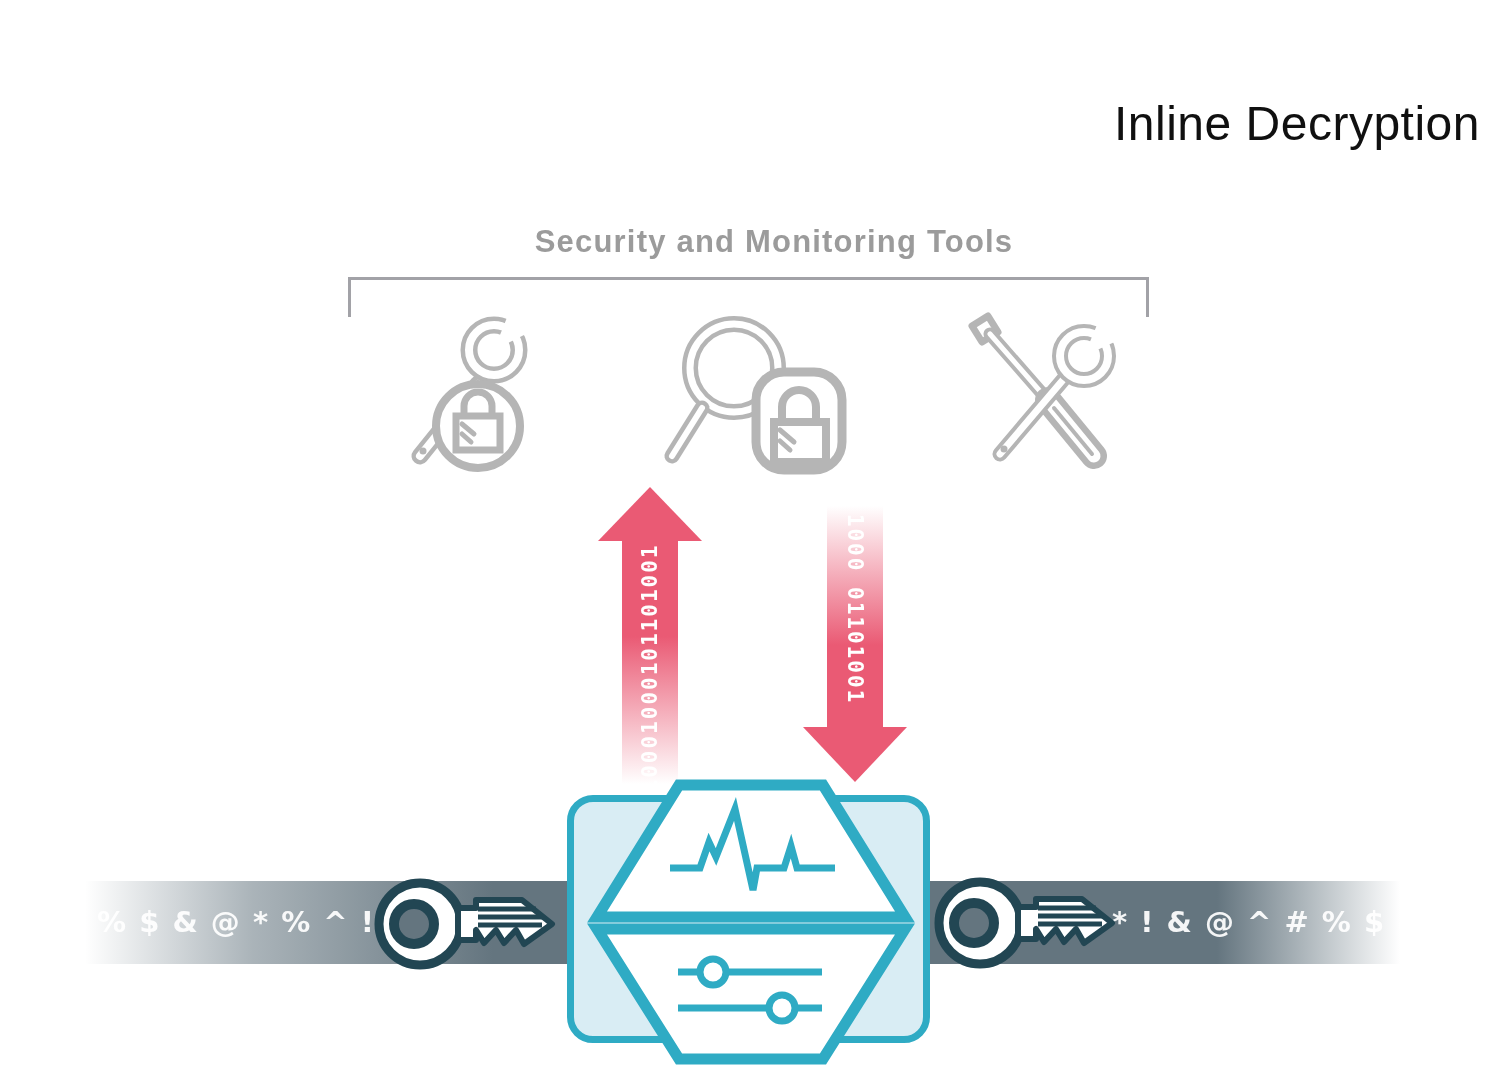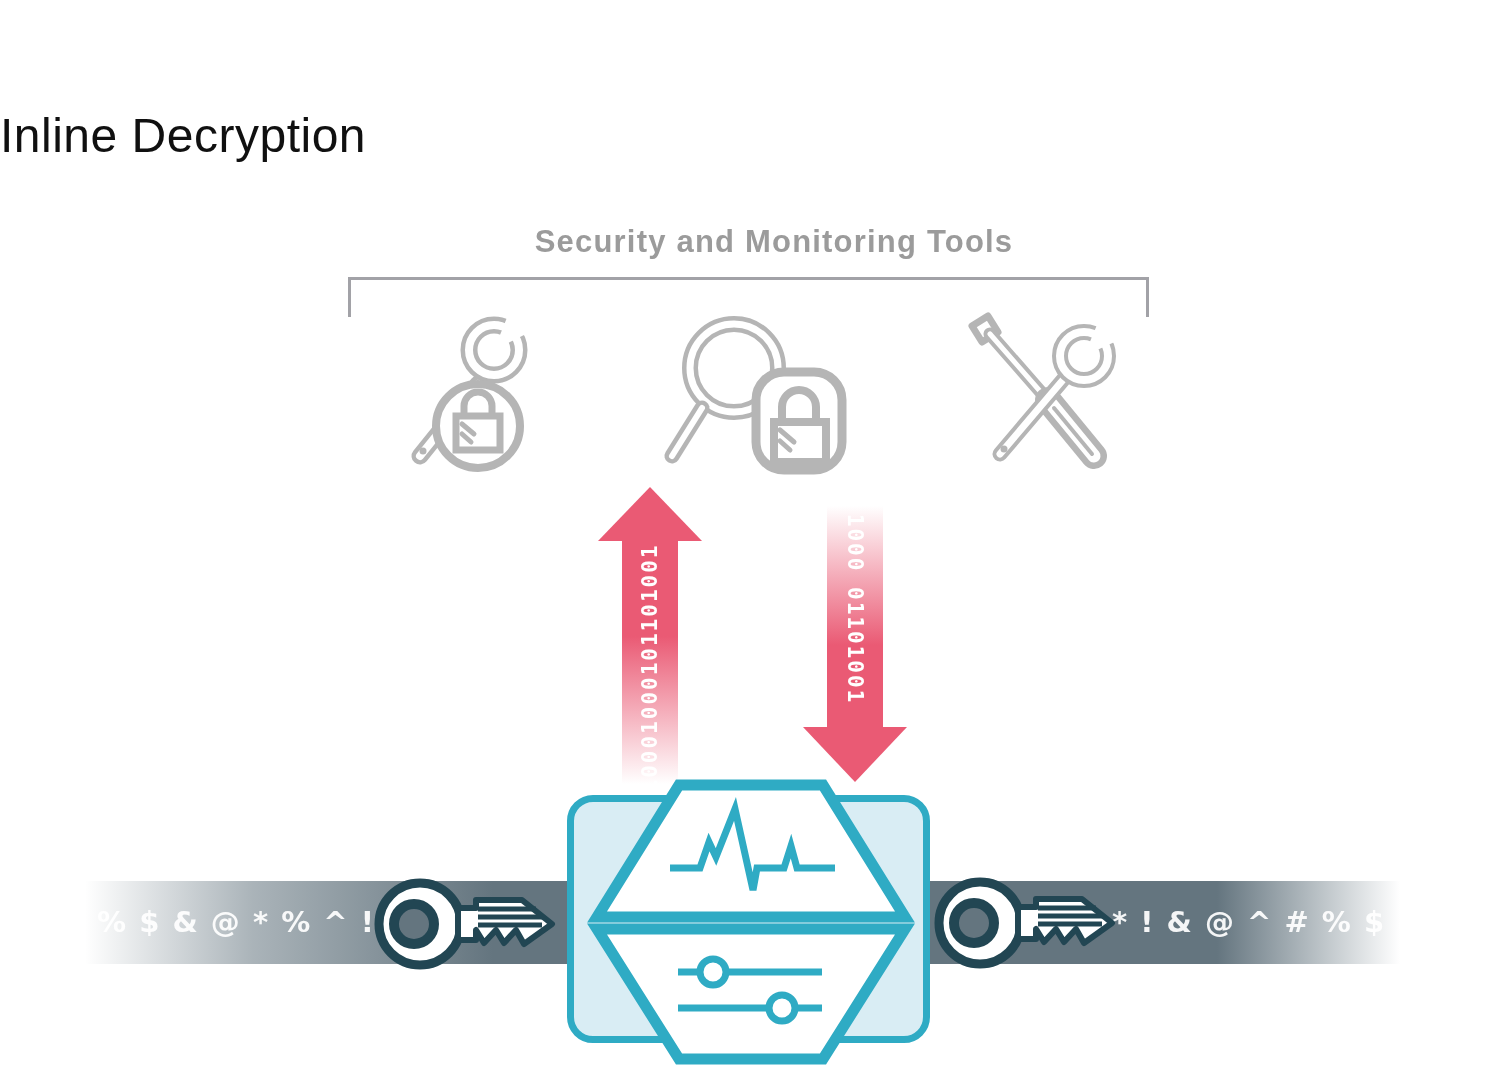--- a/index.html
+++ b/index.html
@@ -1,21 +1,21 @@
 <!DOCTYPE html>
 <html><head>
 <meta charset="utf-8">
 <style>
   html,body{margin:0;padding:0;background:#fff;}
   #canvas{position:relative;width:1500px;height:1080px;background:#ffffff;overflow:hidden;
           font-family:"Liberation Sans",sans-serif;}
   .abs{position:absolute;}
 
-  .title{left:0;top:96px;width:1480px;text-align:left;font-size:48px;font-weight:400;
-         color:#101010;letter-spacing:.5px;margin-top:12px;}
+  .title{left:0;top:96px;width:1480px;text-align:right;font-size:48px;font-weight:400;
+         color:#101010;letter-spacing:.5px;}
   .tools-label{left:0;top:224px;width:1500px;text-align:center;font-size:31px;font-weight:700;
          color:#9b9b9b;letter-spacing:1.2px;padding-left:24px;}
   .bracket{left:348px;top:277px;width:801px;height:40px;box-sizing:border-box;
          border-top:3px solid #a2a2a7;border-left:3px solid #a2a2a7;border-right:3px solid #a2a2a7;}
 
   
   .up-head{left:598px;top:487px;width:0;height:0;border-left:52px solid transparent;
            border-right:52px solid transparent;border-bottom:54px solid #ea5a74;}
   .up-shaft{left:622px;top:538px;width:56px;height:259px;
            background:linear-gradient(180deg,#ea5a74 0%,#ea5a74 38%,rgba(234,90,116,0) 95%);}

